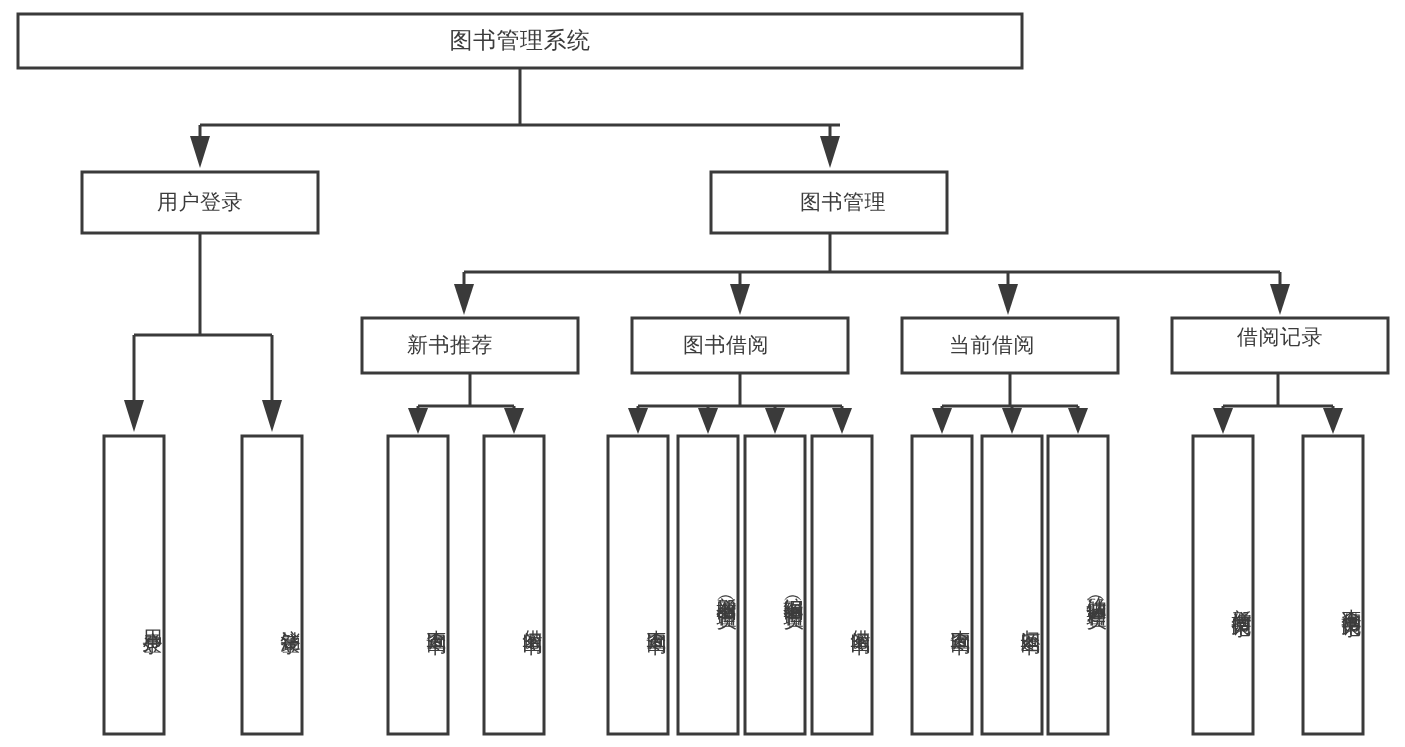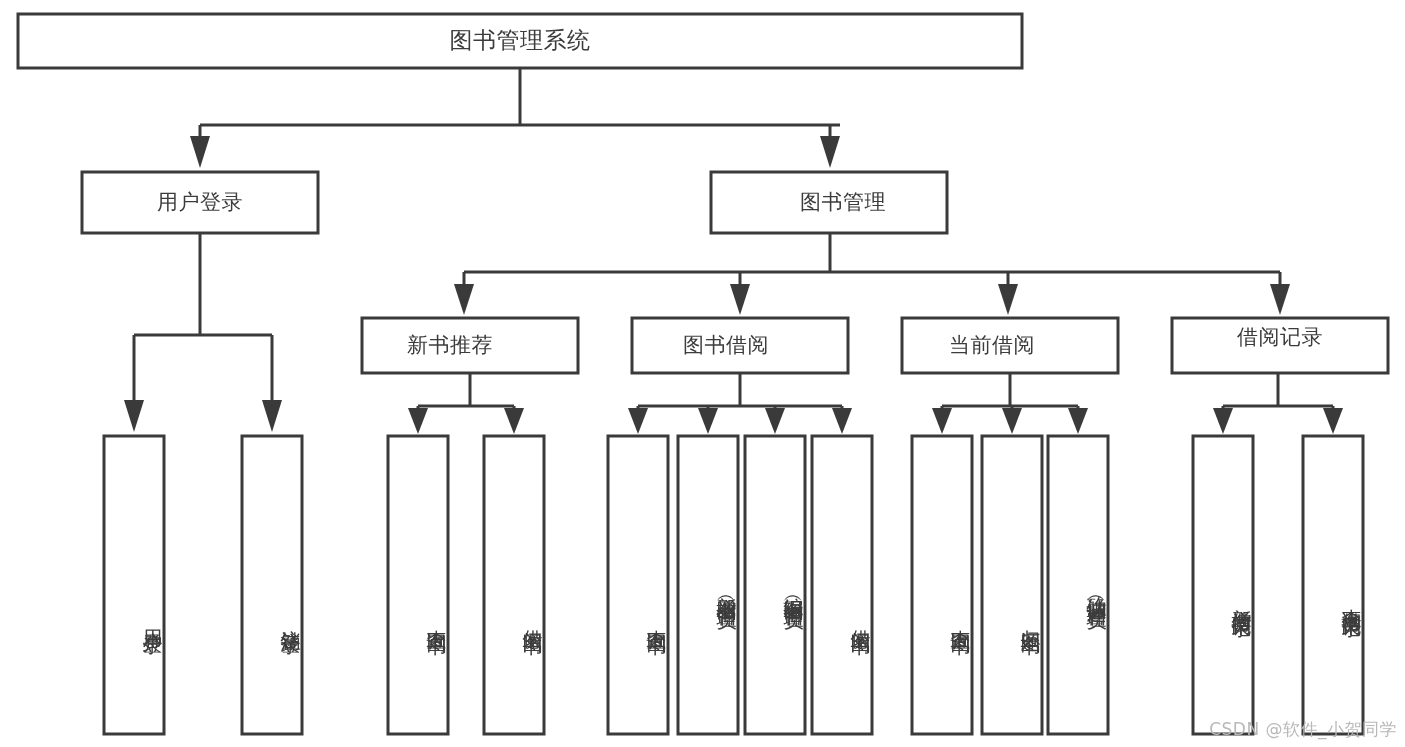--- a/index.html
+++ b/index.html
@@ -195,15 +195,14 @@
   <div class="node-label vertical" style="left:608px; top:497px; width:60px; height:237px;">查询图书</div>
   <div class="node-label vertical" style="left:678px; top:442px; width:60px; height:292px;">新增图书（管理员）</div>
   <div class="node-label vertical" style="left:745px; top:442px; width:60px; height:292px;">编辑图书（管理员）</div>
   <div class="node-label vertical" style="left:812px; top:497px; width:60px; height:237px;">借阅图书</div>
   <div class="node-label vertical" style="left:912px; top:497px; width:60px; height:237px;">查询图书</div>
   <div class="node-label vertical" style="left:982px; top:497px; width:60px; height:237px;">归还图书</div>
   <div class="node-label vertical" style="left:1048px; top:442px; width:60px; height:292px;">确认归还（管理员）</div>
   <div class="node-label vertical" style="left:1193px; top:459px; width:60px; height:275px;">新增借阅记录</div>
   <div class="node-label vertical" style="left:1303px; top:459px; width:60px; height:275px;">查询借阅记录</div>
 
-  <div class="watermark">CSDN @软件_小贺同学</div>
 
 </div>
 
 </body></html>

